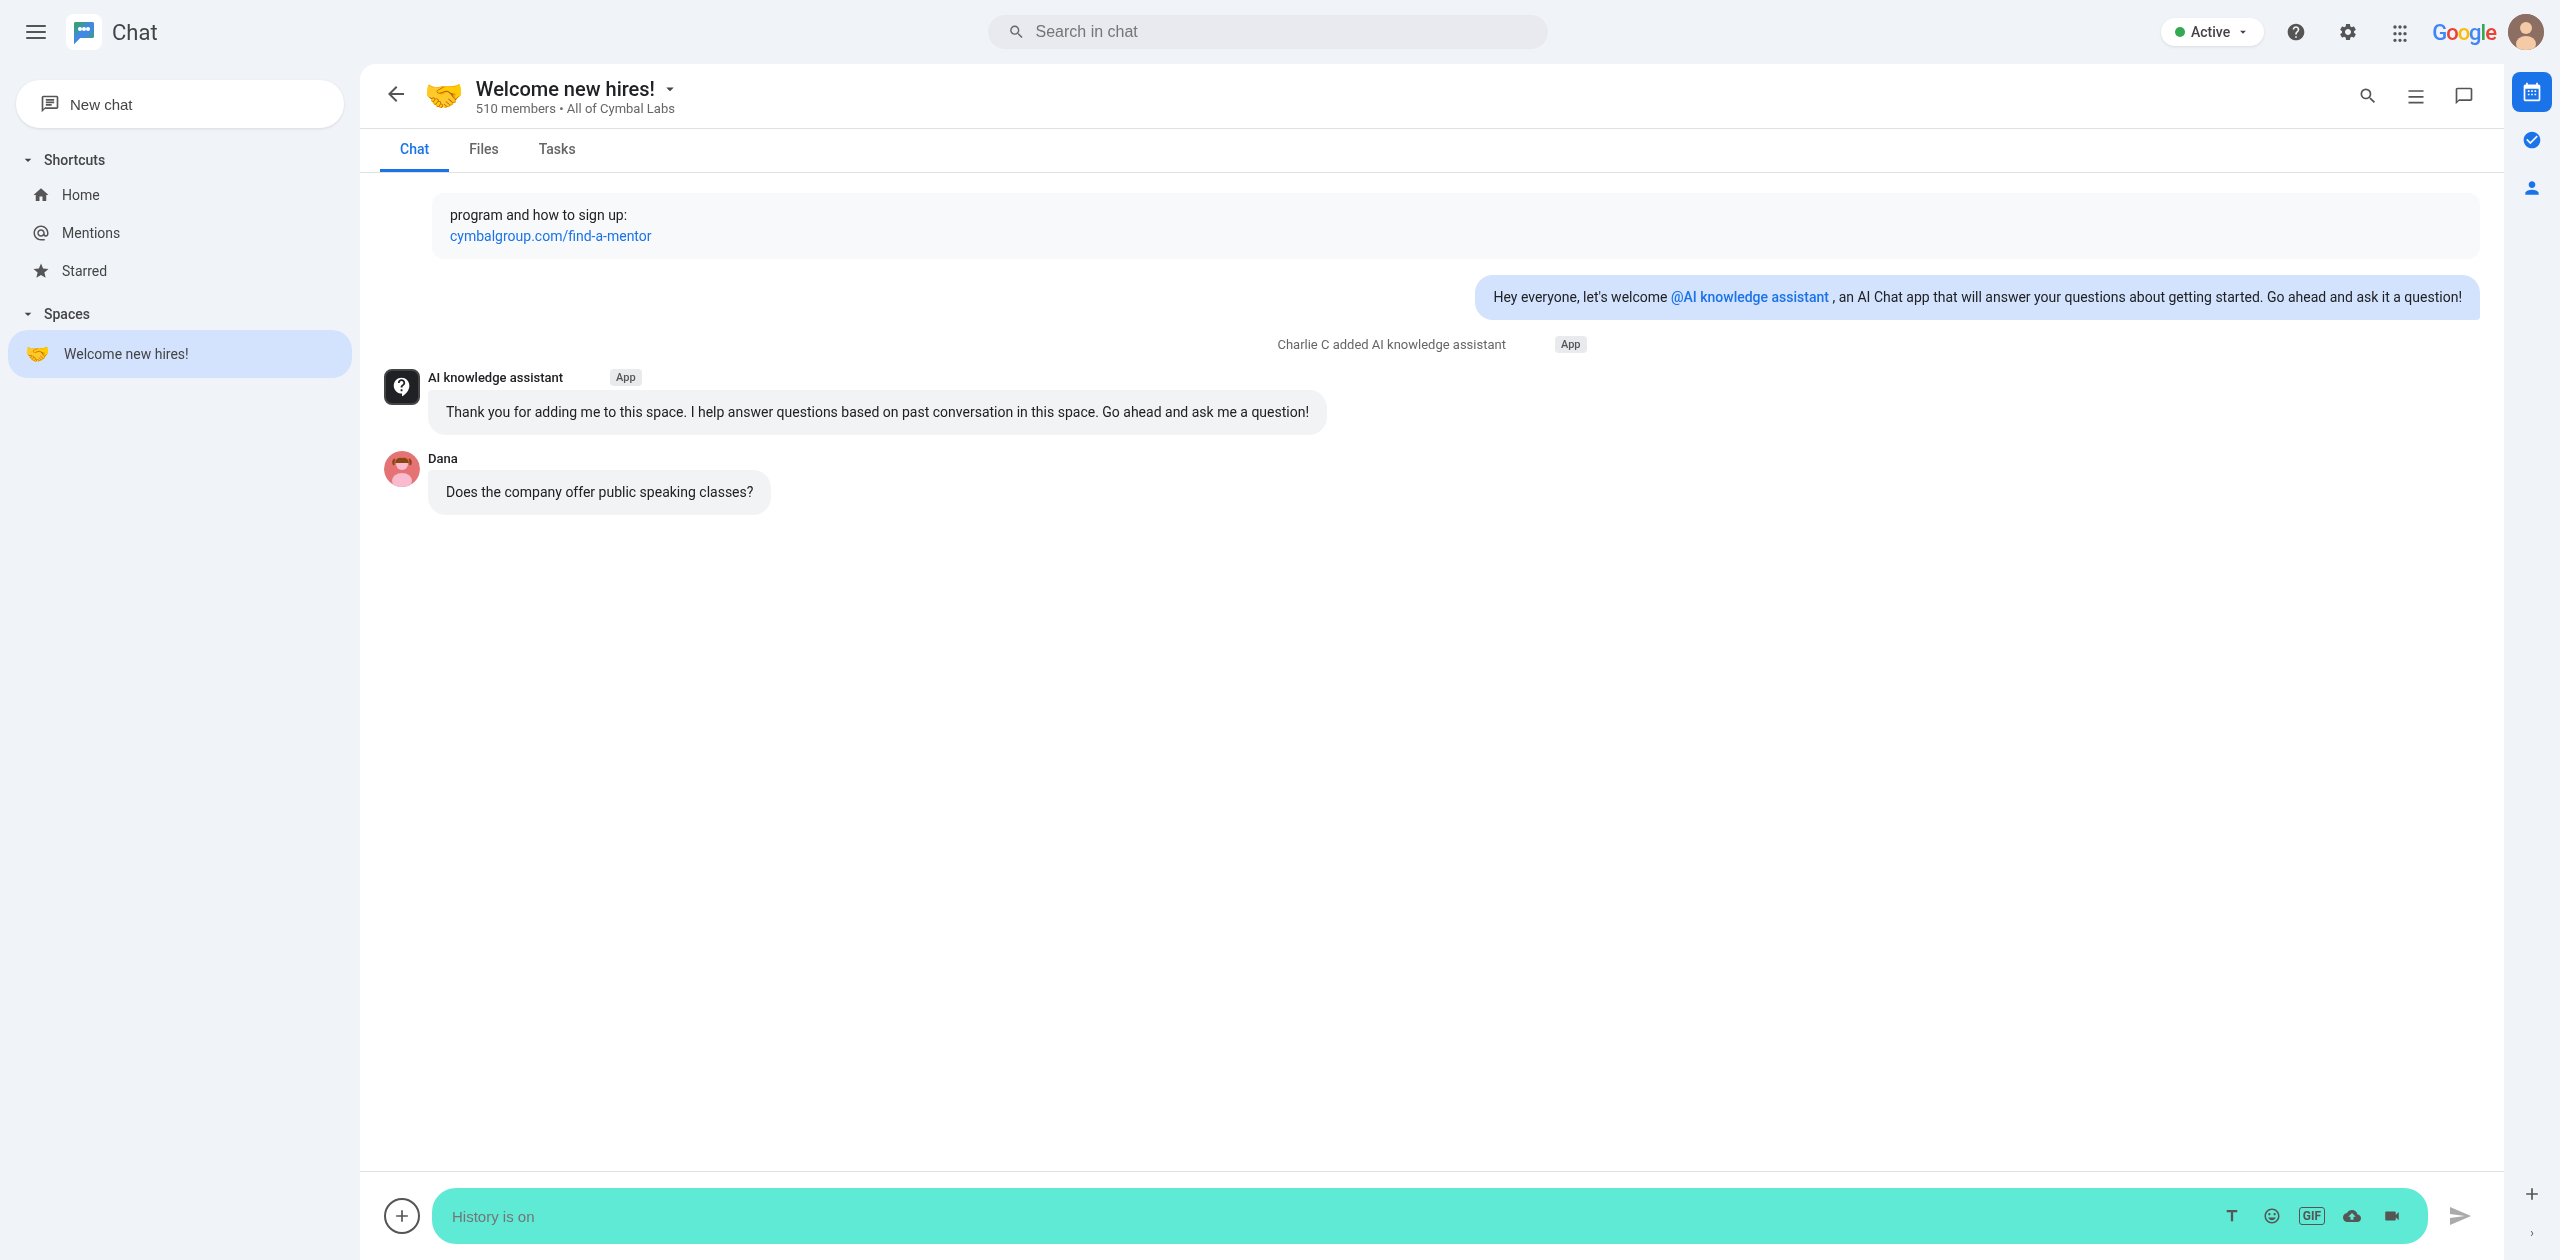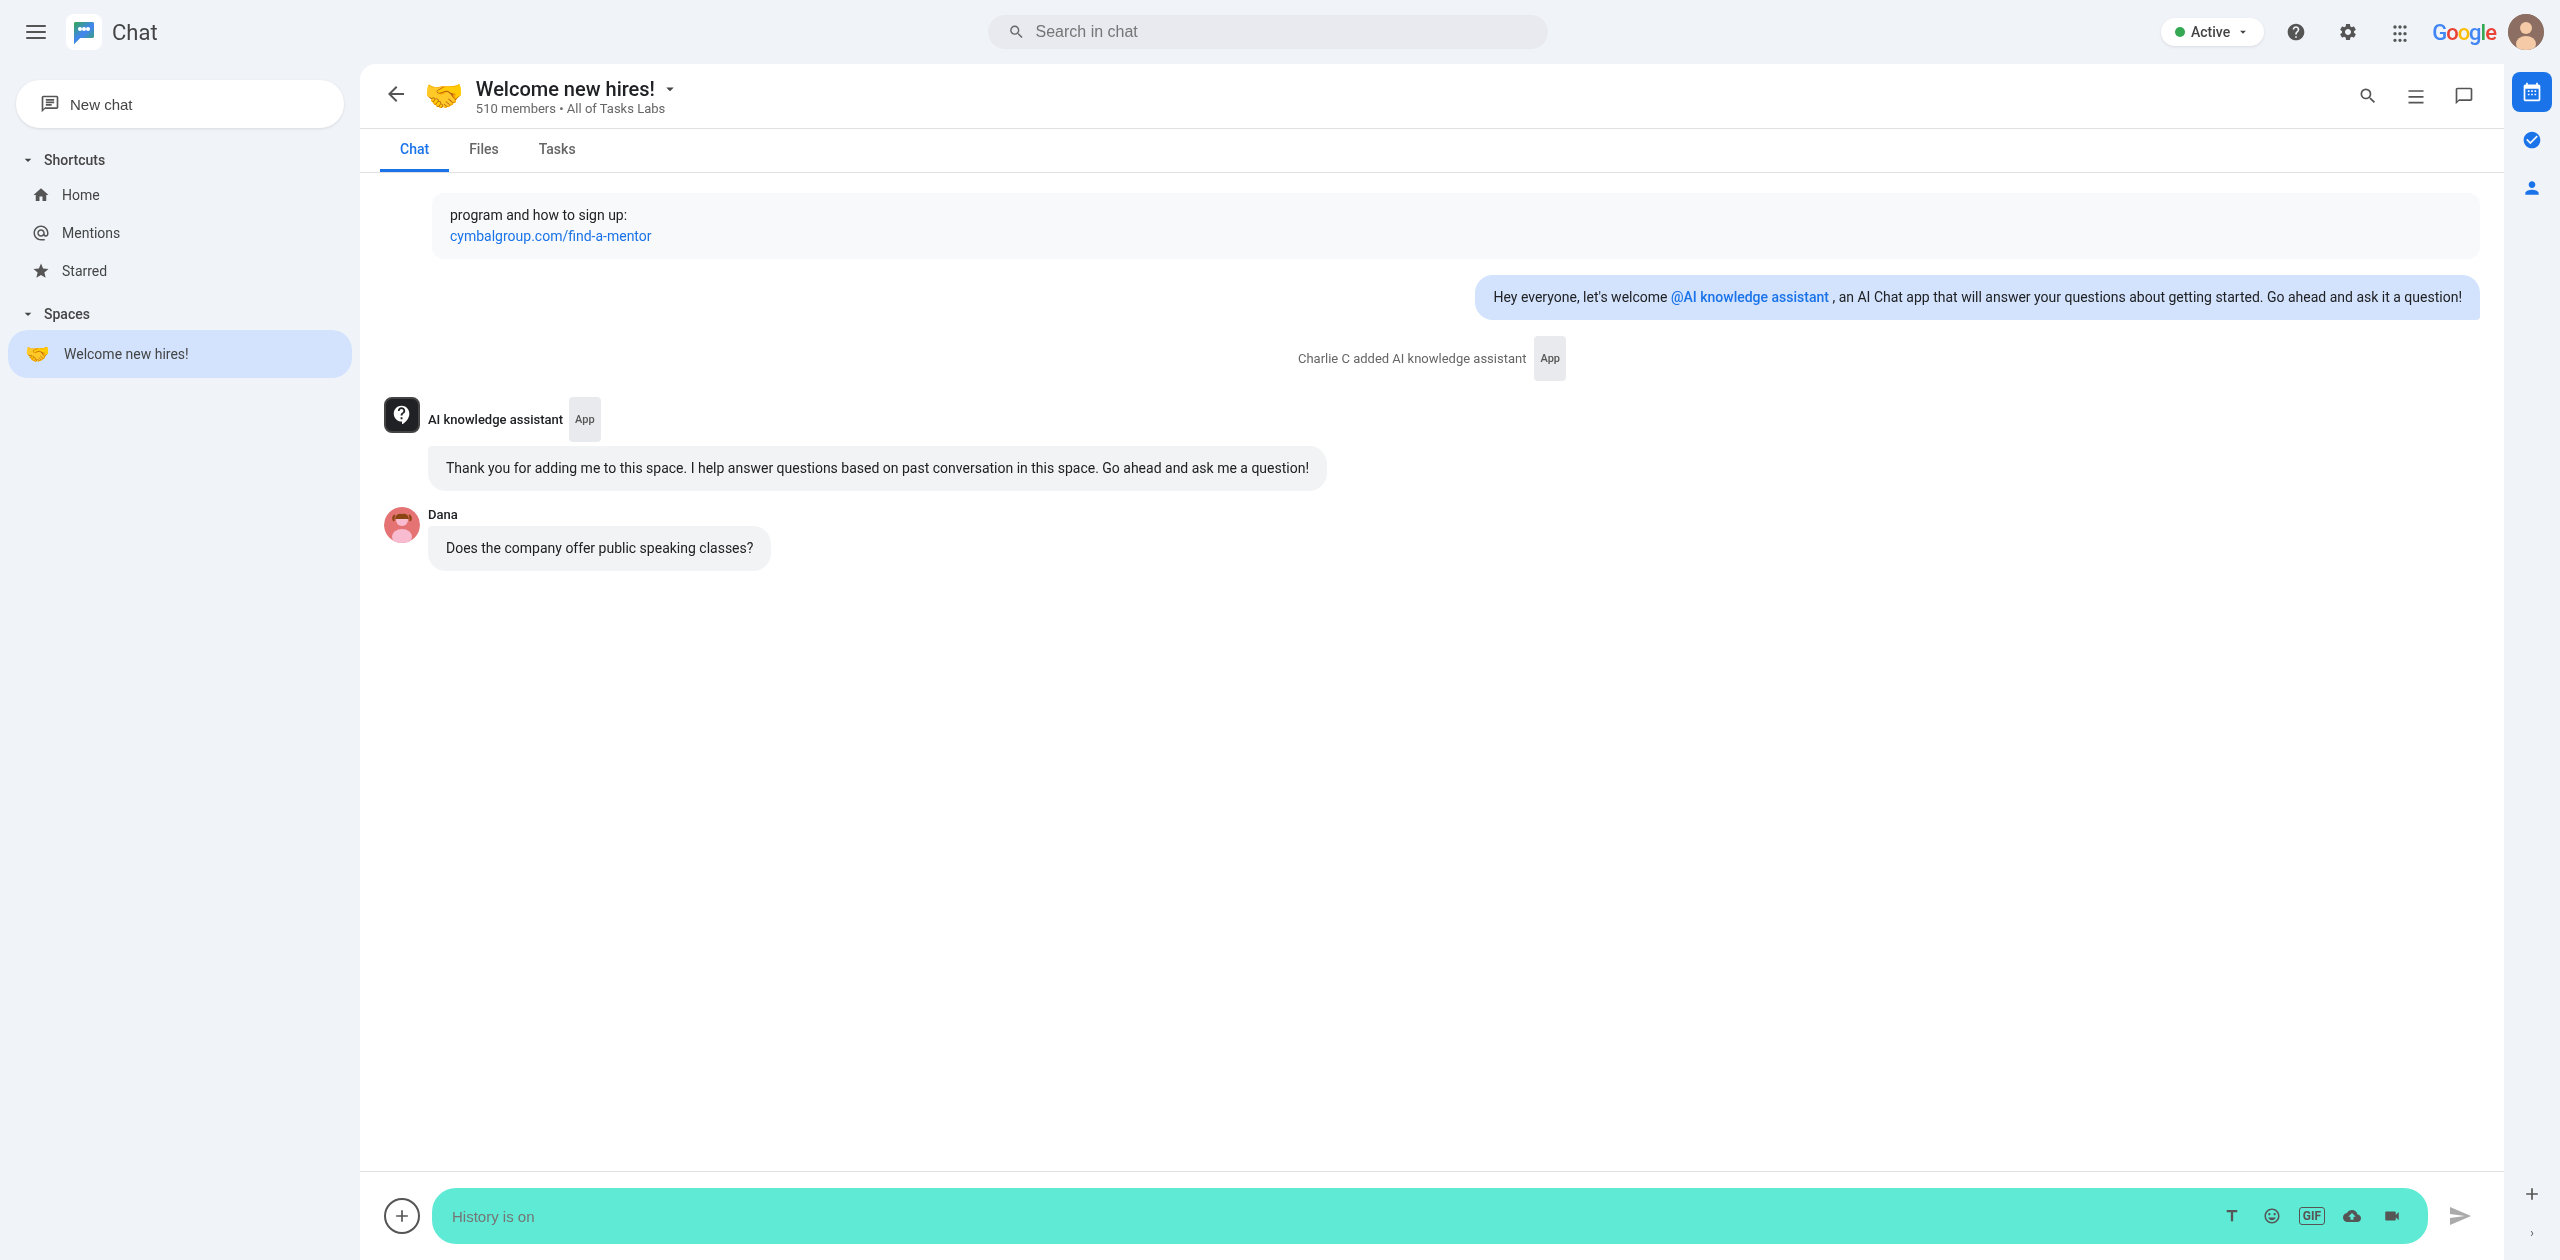--- a/index.html
+++ b/index.html
@@ -328,24 +328,25 @@
       font-size: 13px;
       color: #666;
       display: flex;
       align-items: center;
       justify-content: center;
       gap: 8px;
     }
     .app-badge {
       background: #e8eaed;
       border-radius: 4px;
-      padding: 16px 6px;
+      padding: 2px 6px;
       font-size: 11px;
       color: #555;
       font-weight: 500;
+      margin-left: 41px;
     }
 
     .message-row {
       display: flex;
       gap: 8px;
       align-items: flex-start;
     }
     .message-avatar {
       width: 36px;
       height: 36px;
@@ -653,21 +654,21 @@
       <div class="chat-header-info">
         <div class="chat-title">
           <span>Welcome new hires!</span>
           <svg width="18" height="18" viewBox="0 0 24 24" fill="#444">
             <path d="M7 10l5 5 5-5z"></path>
           </svg>
         </div>
         <div class="chat-subtitle">
           <span>510 members</span>
           <span> • </span>
-          <span>All of Tasks Labs</span>
+          <span>All of Cymbal Labs</span>
         </div>
       </div>
       <div class="chat-header-actions">
         <div class="header-action-btn">
           <svg width="20" height="20" viewBox="0 0 24 24" fill="#555">
             <path d="M15.5 14h-.79l-.28-.27A6.471 6.471 0 0 0 16 9.5 6.5 6.5 0 1 0 9.5 16c1.61 0 3.09-.59 4.23-1.57l.27.28v.79l5 4.99L20.49 19l-4.99-5zm-6 0C7.01 14 5 11.99 5 9.5S7.01 5 9.5 5 14 7.01 14 9.5 11.99 14 9.5 14z"></path>
           </svg>
         </div>
         <div class="header-action-btn">
           <svg width="20" height="20" viewBox="0 0 24 24" fill="#555">

